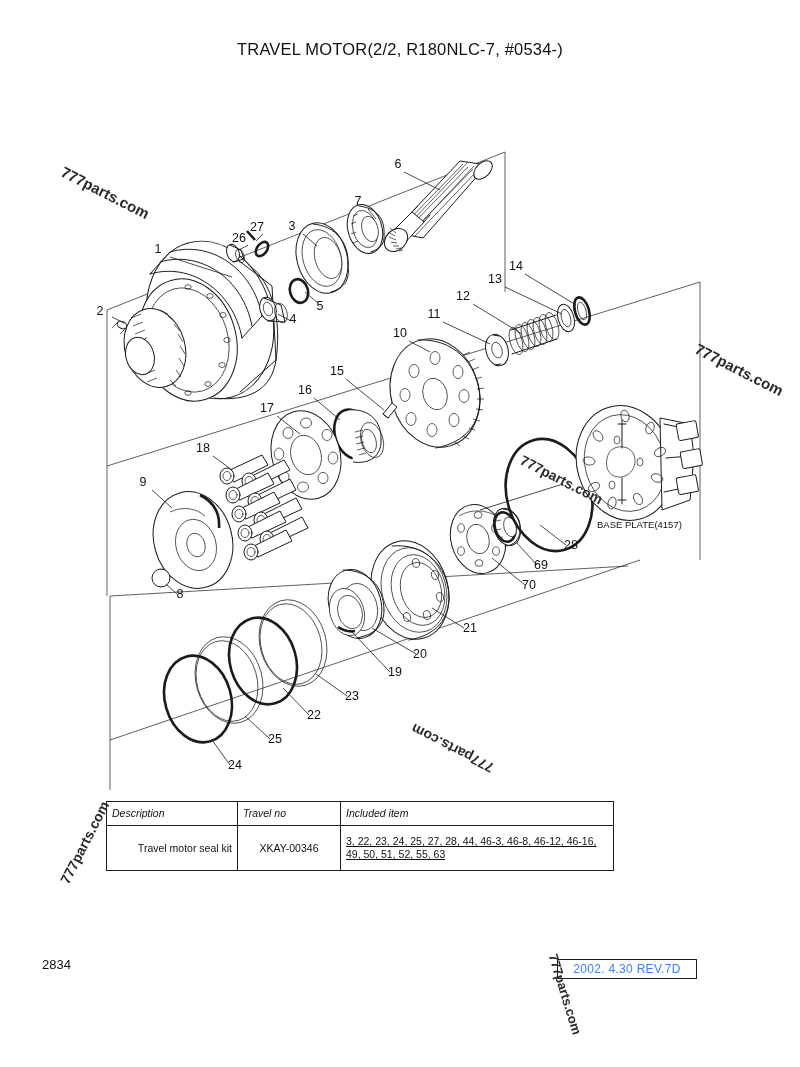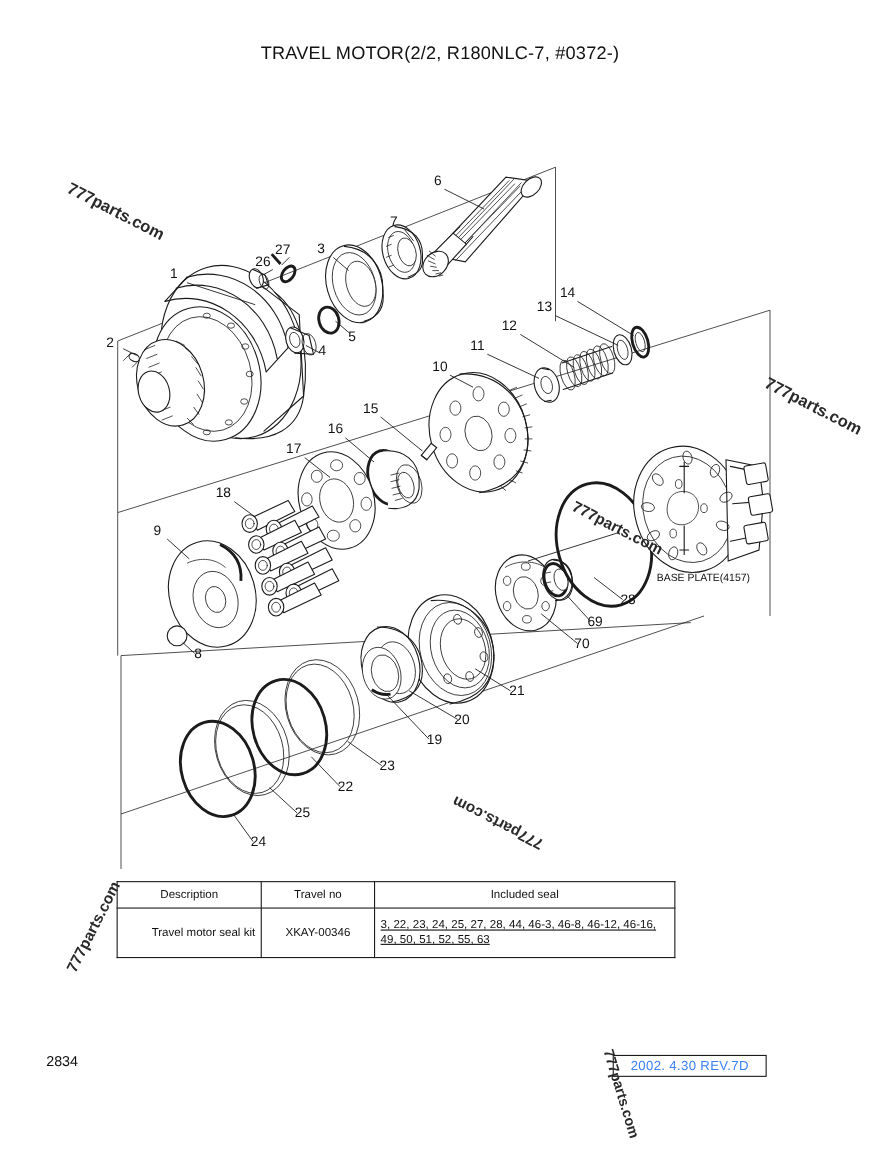--- a/index.html
+++ b/index.html
@@ -17,21 +17,21 @@
   }
   
   .parts-table{
     position:absolute;left:106px;top:801px;width:508px;
     border-collapse:collapse;font-size:10.5px;color:#111;
   }
   .parts-table td,.parts-table th{
     border:1px solid #1b1b1b;padding:3px 5px;font-weight:normal;
     vertical-align:middle;
   }
-  .parts-table thead th{text-align:center;height:17px;line-height:13px;}
+  .parts-table thead th{text-align:left;height:17px;line-height:13px;font-style:italic;}
   .col-desc{width:120px;}
   .col-pn{width:92px;}
   .col-inc{width:auto;}
   .cell-desc{text-align:right;padding-left:7px;height:38px;}
   .cell-pn{text-align:center;}
   .cell-inc{text-align:left;line-height:13px;padding:4px 6px;text-decoration:underline;}
   
   .footer-page{
     position:absolute;left:42px;top:957px;font-size:13px;color:#111;
   }
@@ -51,21 +51,21 @@
   .wm-2{left:700px;top:340px;font-size:15px;transform:rotate(27deg);transform-origin:0 0;}
   .wm-3{left:525px;top:452px;font-size:14px;transform:rotate(27deg);transform-origin:0 0;}
   .wm-4{left:489px;top:776px;font-size:14px;transform:rotate(207deg);transform-origin:0 0;}
   .wm-5{left:57px;top:879px;font-size:14px;transform:rotate(-63deg);transform-origin:0 0;}
   .wm-6{left:560px;top:952px;font-size:13px;transform:rotate(73deg);transform-origin:0 0;}
   
 </style>
 </head>
 <body>
 
-<div id="page-title" class="page-title">TRAVEL MOTOR(2/2, R180NLC-7,  #0372-)</div>
+<div id="page-title" class="page-title">TRAVEL MOTOR(2/2, R180NLC-7,  #0534-)</div>
 
 <div id="sheet">
 <svg width="800" height="1067" viewBox="0 0 800 1067" xmlns="http://www.w3.org/2000/svg">
   <defs>
     <style>
       .ln{fill:none;stroke:#1b1b1b;stroke-width:1;stroke-linecap:round;stroke-linejoin:round;}
       .lnT{fill:none;stroke:#1b1b1b;stroke-width:0.7;}
       .lnH{fill:none;stroke:#1b1b1b;stroke-width:2.6;}
       .lead{fill:none;stroke:#1b1b1b;stroke-width:0.8;}
       .fillW{fill:#ffffff;stroke:#1b1b1b;stroke-width:1;}
@@ -550,21 +550,21 @@
 
   </g>
 </svg>
 </div>
 
 <table class="parts-table">
   <thead>
     <tr>
       <th class="col-desc">Description</th>
       <th class="col-pn">Travel no</th>
-      <th class="col-inc">Included seal</th>
+      <th class="col-inc">Included item</th>
     </tr>
   </thead>
   <tbody>
     <tr>
       <td class="cell-desc">Travel motor seal kit</td>
       <td class="cell-pn">XKAY-00346</td>
       <td class="cell-inc">3, 22, 23, 24, 25, 27, 28, 44, 46-3, 46-8, 46-12, 46-16, 49, 50, 51, 52, 55, 63</td>
     </tr>
   </tbody>
 </table>

